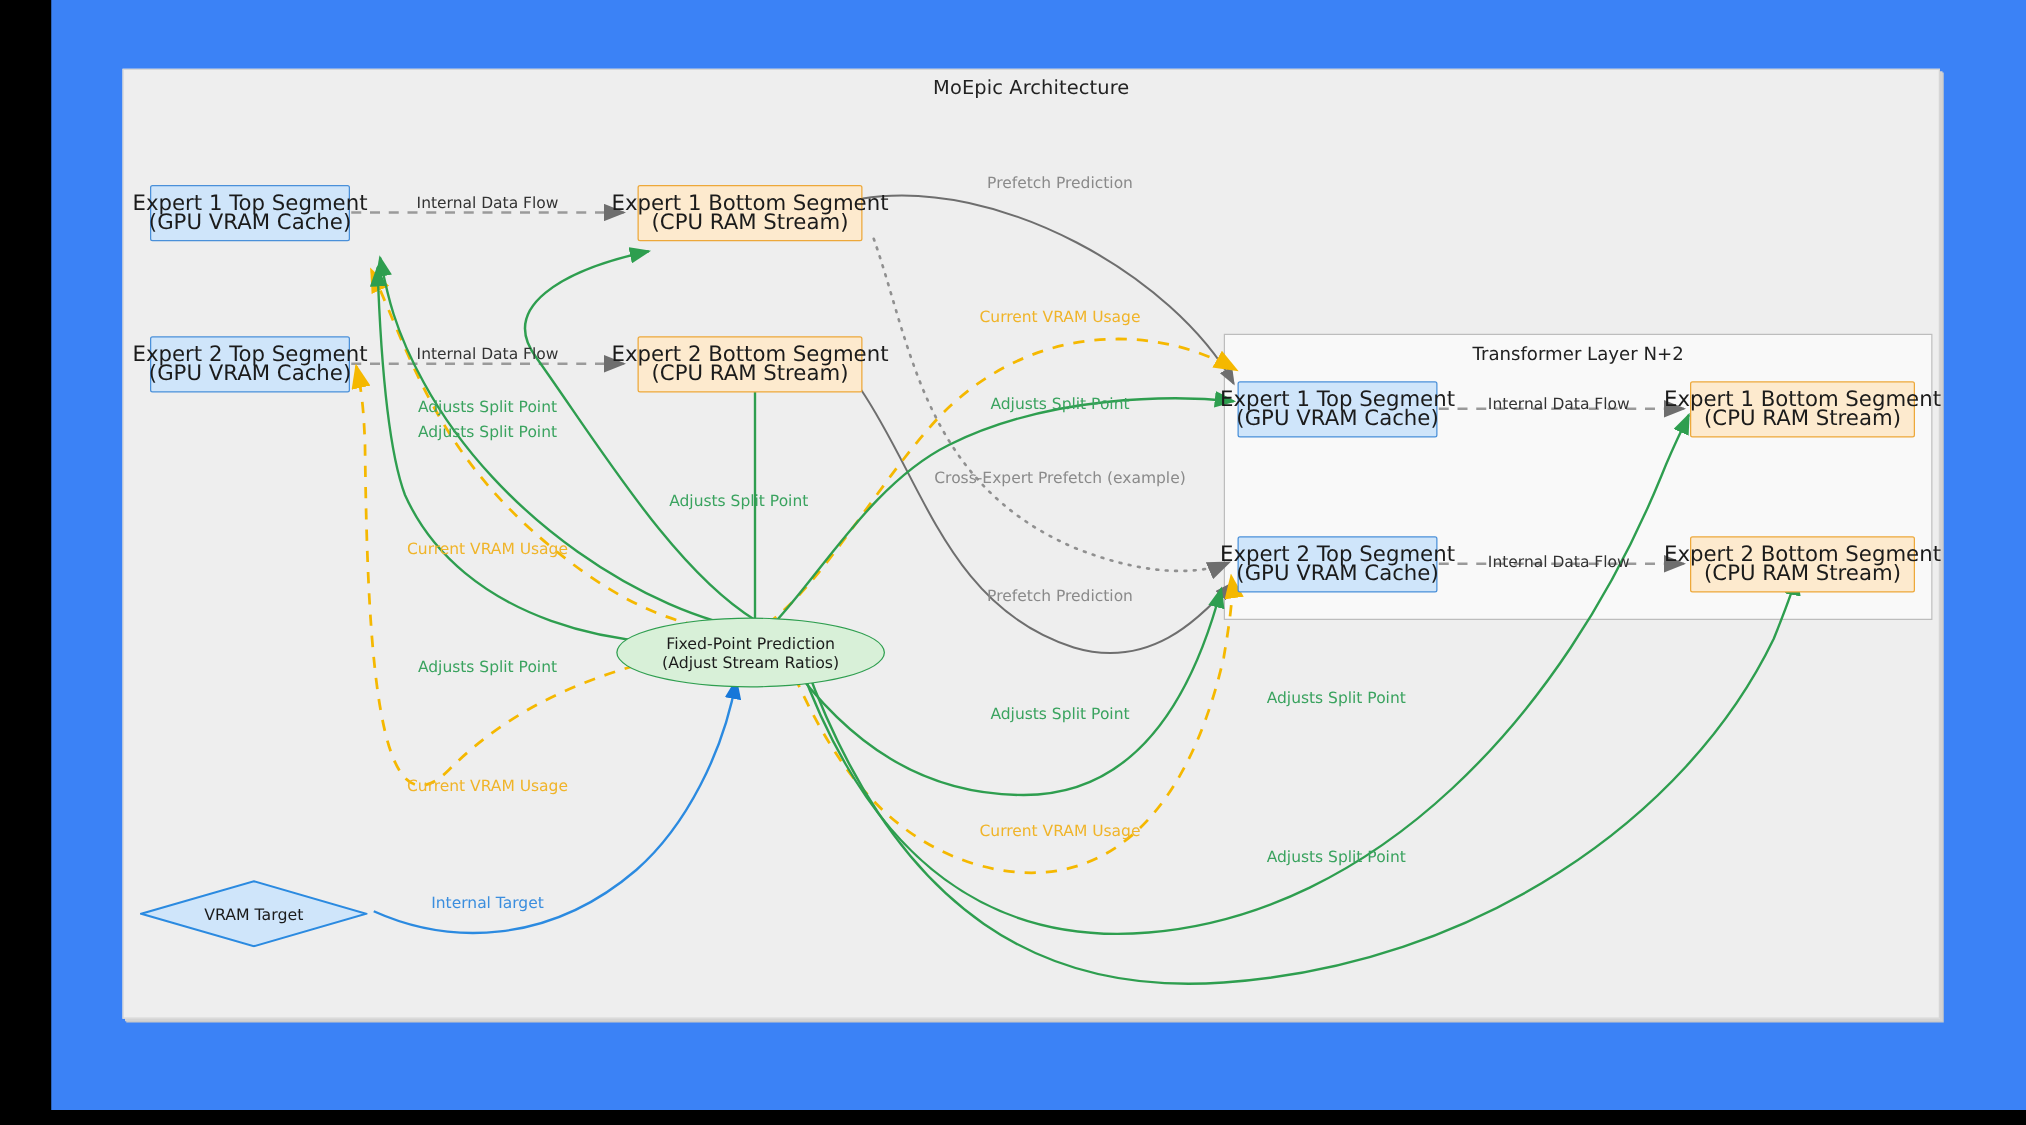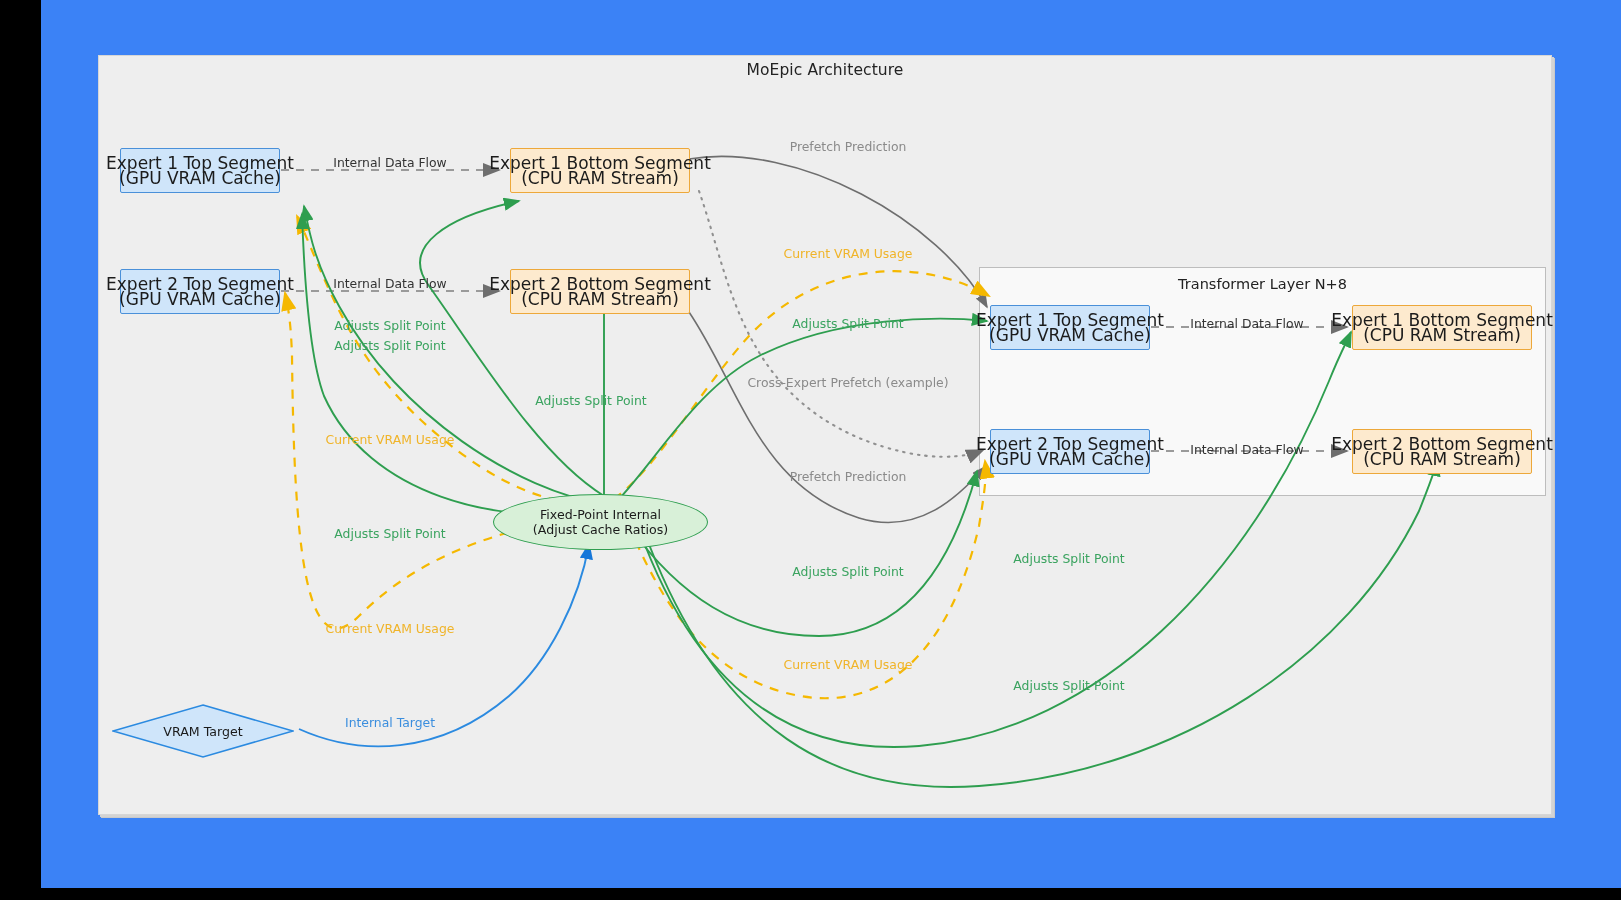--- a/index.html
+++ b/index.html
@@ -121,21 +121,21 @@
 </head>
 <body>
 
 <div id="root">
   <div id="canvas-frame">
 
     <div id="diagram-title">MoEpic Architecture</div>
 
 
     <div class="subgraph" style="left:880px; top:211px; width:565px; height:227px;">
-      <div class="subgraph-title">Transformer Layer N+8</div>
+      <div class="subgraph-title">Transformer Layer N+2</div>
     </div>
 
     <svg id="edges" viewBox="0 0 1452 758">
       <defs>
         <marker id="arrow-gray" markerWidth="9" markerHeight="7" refX="8" refY="3.5" orient="auto" markerUnits="strokeWidth">
           <path d="M0,0 L9,3.5 L0,7 Z" fill="#6e6e6e"></path>
         </marker>
         <marker id="arrow-gray-sm" markerWidth="9" markerHeight="7" refX="8" refY="3.5" orient="auto" markerUnits="strokeWidth">
           <path d="M0,0 L9,3.5 L0,7 Z" fill="#6e6e6e"></path>
         </marker>
@@ -223,22 +223,22 @@
       <span class="node-line">Expert 2 Top Segment</span>
       <span class="node-line">(GPU VRAM Cache)</span>
     </div>
 
     <div class="node orange" style="left:1253px; top:373px; width:180px; height:45px;">
       <span class="node-line">Expert 2 Bottom Segment</span>
       <span class="node-line">(CPU RAM Stream)</span>
     </div>
 
     <div class="ellipse-node" style="left:394px; top:438px; width:215px; height:56px;">
-      <span class="node-line">Fixed-Point Internal</span>
-      <span class="node-line">(Adjust Cache Ratios)</span>
+      <span class="node-line">Fixed-Point Prediction</span>
+      <span class="node-line">(Adjust Stream Ratios)</span>
     </div>
 
     <div class="diamond-node" style="left:13px; top:648px; width:182px; height:54px;">
       <svg class="diamond-shape" viewBox="0 0 182 54" preserveAspectRatio="none">
         <polygon points="91,1 181,27 91,53 1,27" fill="#cfe5fa" stroke="#2b8ae0" stroke-width="1.6"></polygon>
       </svg>
       <span class="diamond-label">VRAM Target</span>
     </div>
 
     <div class="edge-label lbl-dark" style="left:291px; top:106px;">Internal Data Flow</div>

